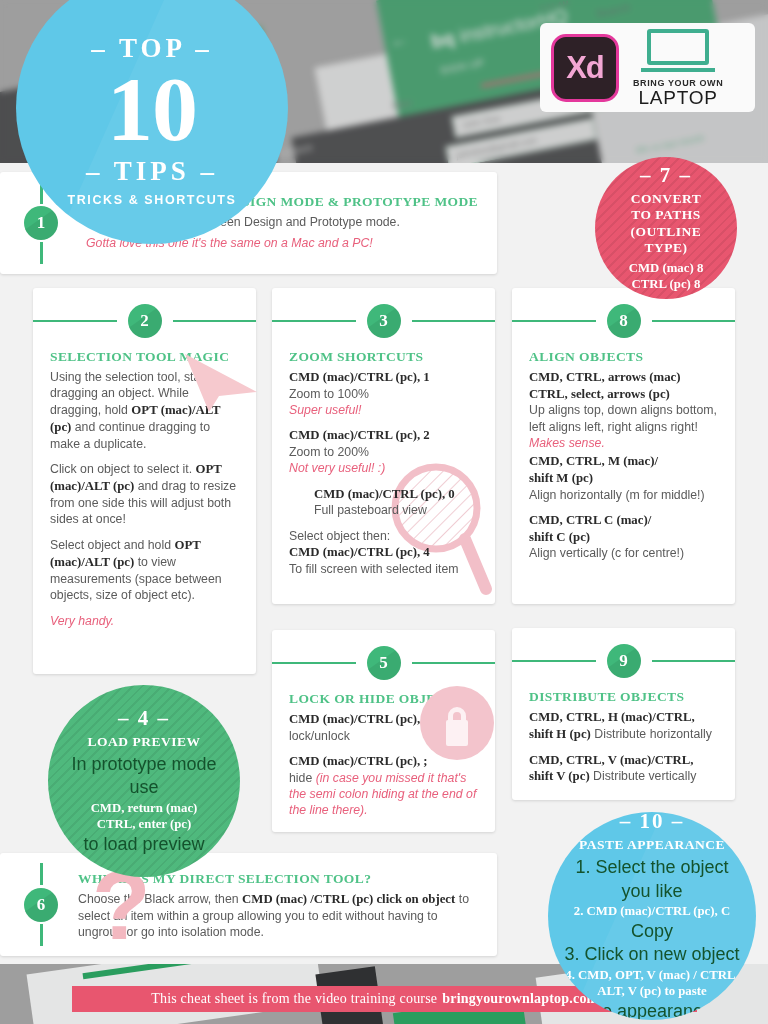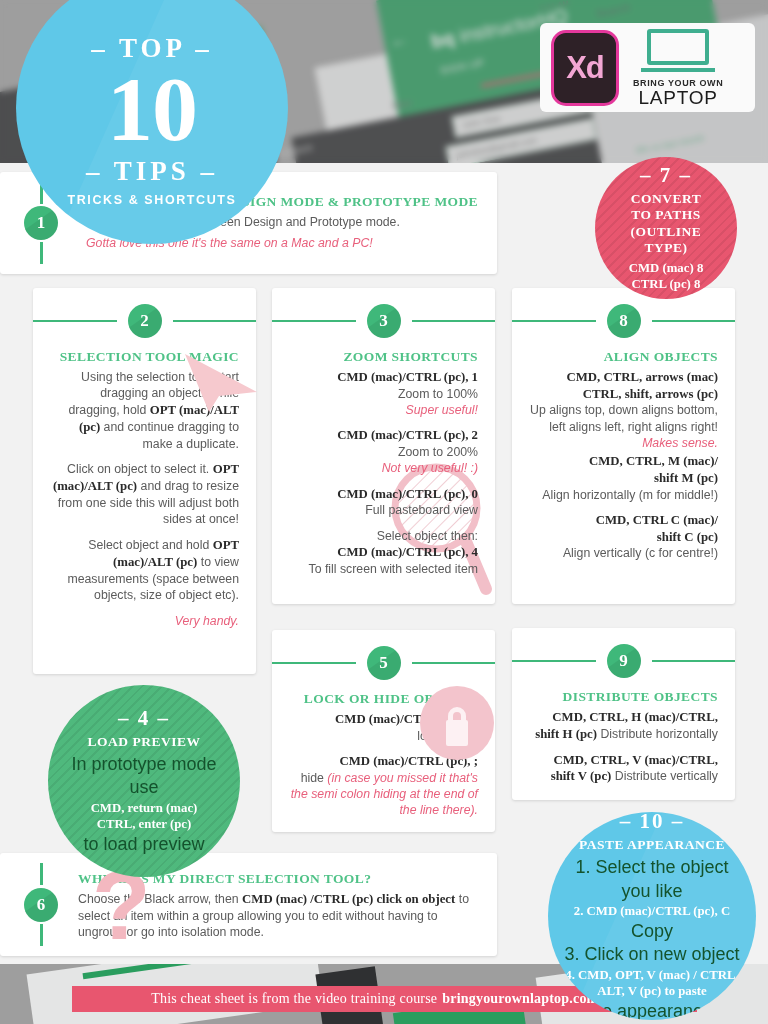--- a/index.html
+++ b/index.html
@@ -95,21 +95,21 @@
   }
   .top10-sub { font-size: 12.5px; letter-spacing: 1.6px; font-weight: bold; margin-top: 6px; }
 
   
   .xd-block {
     position: absolute; right: 13px; top: 23px; width: 215px; height: 89px;
     background: #fafafa; border-radius: 6px; z-index: 6;
     display: flex; align-items: center; padding: 0 11px; gap: 14px;
   }
   .xd-icon {
-    width: 68px; height: 76px; border-radius: 15px;
+    width: 68px; height: 68px; border-radius: 15px;
     background: #2e2127; border: 3px solid #e4389c;
     display: flex; align-items: center; justify-content: center;
     color: #f3a7d4; font-size: 31px; font-weight: bold;
     font-family: "Liberation Sans", sans-serif; letter-spacing: -1px;
   }
   .byol { display: flex; flex-direction: column; align-items: center; }
   .byol-screen {
     width: 62px; height: 36px; border: 4px solid #3fae8f; border-radius: 3px;
   }
   .byol-base { width: 74px; height: 4px; background: #3fae8f; margin-top: 3px; }
@@ -127,21 +127,21 @@
     width: 34px; height: 34px; border-radius: 50%; background: #3fb87a;
     color: #fff; font-family: "Liberation Serif", serif; font-weight: bold;
     font-size: 17px; display: flex; align-items: center; justify-content: center;
     margin: 0 11px; position: relative; overflow: hidden; flex: none;
   }
   .badge::after {
     content: ""; position: absolute; left: -6px; top: 14px;
     width: 60px; height: 60px; background: rgba(0,0,0,.07); transform: rotate(-35deg);
   }
   .badge span { position: relative; z-index: 2; }
-  .card-body { padding: 11px 17px 16px 17px; position: relative; z-index: 3; text-align: right; }
+  .card-body { padding: 11px 17px 16px 17px; position: relative; z-index: 3; }
   .ttl {
     font-family: "Liberation Serif", serif; font-weight: bold;
     color: #4fc287; font-size: 13.5px; letter-spacing: .4px; margin-bottom: 4px;
   }
   .txt { font-size: 12.3px; color: #5b5b5b; line-height: 1.33; margin-bottom: 9px; }
   .txt:last-child { margin-bottom: 0; }
   .txt b { color: #2b2b2b; font-family: "Liberation Serif", serif; font-weight: bold; font-size: 12.8px;}
   .pink { color: #e8607c; font-style: italic; }
   .shortcut {
     font-family: "Liberation Serif", serif; font-weight: bold;
@@ -382,21 +382,21 @@
       <div class="ln"></div>
       <div class="badge">
           <span>8</span>
         </div>
       <div class="ln"></div>
     </div>
     <div class="card-body">
       <div class="ttl">ALIGN OBJECTS</div>
       <div class="txt" style="margin-bottom:2px;">
         <div class="shortcut">CMD, CTRL, arrows (mac)</div>
-        <div class="shortcut">CTRL, shift, arrows (pc)</div>
+        <div class="shortcut">CTRL, select, arrows (pc)</div>
         <div><span>Up aligns top, down aligns bottom, left aligns left, right aligns right! </span><span class="pink">Makes sense.</span></div>
       </div>
       <div class="txt" style="margin-bottom:9px;">
         <div class="shortcut">CMD, CTRL, M (mac)/</div>
         <div class="shortcut">shift M (pc)</div>
         <div>Align horizontally (m for middle!)</div>
       </div>
       <div class="txt">
         <div class="shortcut">CMD, CTRL C (mac)/</div>
         <div class="shortcut">shift C (pc)</div>

